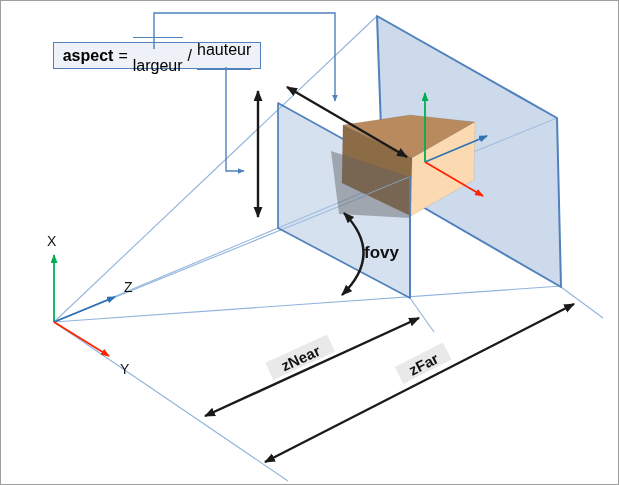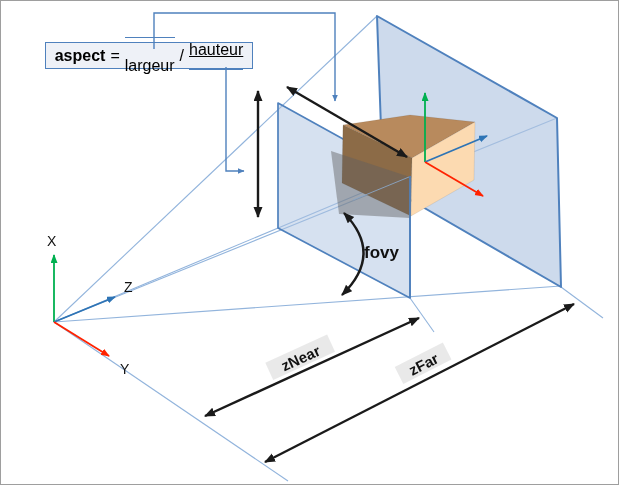--- a/index.html
+++ b/index.html
@@ -2,28 +2,28 @@
 <html><head>
 <meta charset="utf-8">
 <style>
   html,body{margin:0;padding:0;background:#fff;font-family:"Liberation Sans",sans-serif;}
   .stage{
     position:relative;width:619px;height:485px;box-sizing:border-box;
     background:#ffffff;border:1px solid #9e9e9e;overflow:hidden;
   }
   .stage svg{position:absolute;left:0;top:0;z-index:2;pointer-events:none;}
   .callout{
-    position:absolute;left:44px;top:41px;width:208px;height:27px;z-index:1;
+    position:absolute;left:52px;top:41px;width:208px;height:27px;z-index:1;
     box-sizing:border-box;border:1.3px solid #4f81bd;background:#eef1f7;
     display:flex;align-items:center;justify-content:center;gap:5px;
     font-size:16px;color:#000;white-space:nowrap;
   }
   .callout .term{font-weight:bold;}
   .callout .num{border-top:1.5px solid #4f81bd;padding-top:19px;}
-  .callout .den{border-bottom:1.5px solid #4f81bd;padding-bottom:10px;text-decoration:underline;}
+  .callout .den{border-bottom:1.5px solid #4f81bd;padding-bottom:10px;}
   svg text{font-family:"Liberation Sans",sans-serif;fill:#111;}
 </style>
 </head>
 <body>
 
 <div class="stage">
 
   <div class="callout">
     <span class="term">aspect</span>
     <span>=</span>

